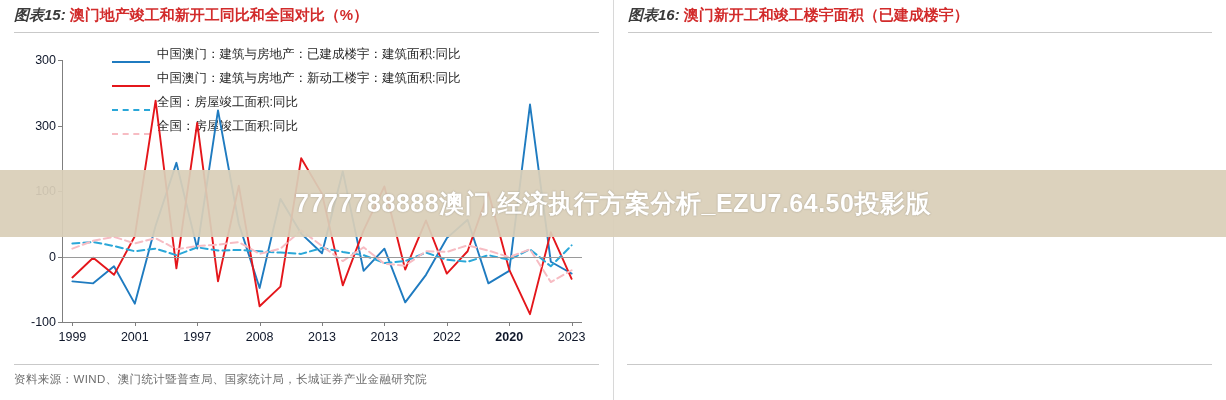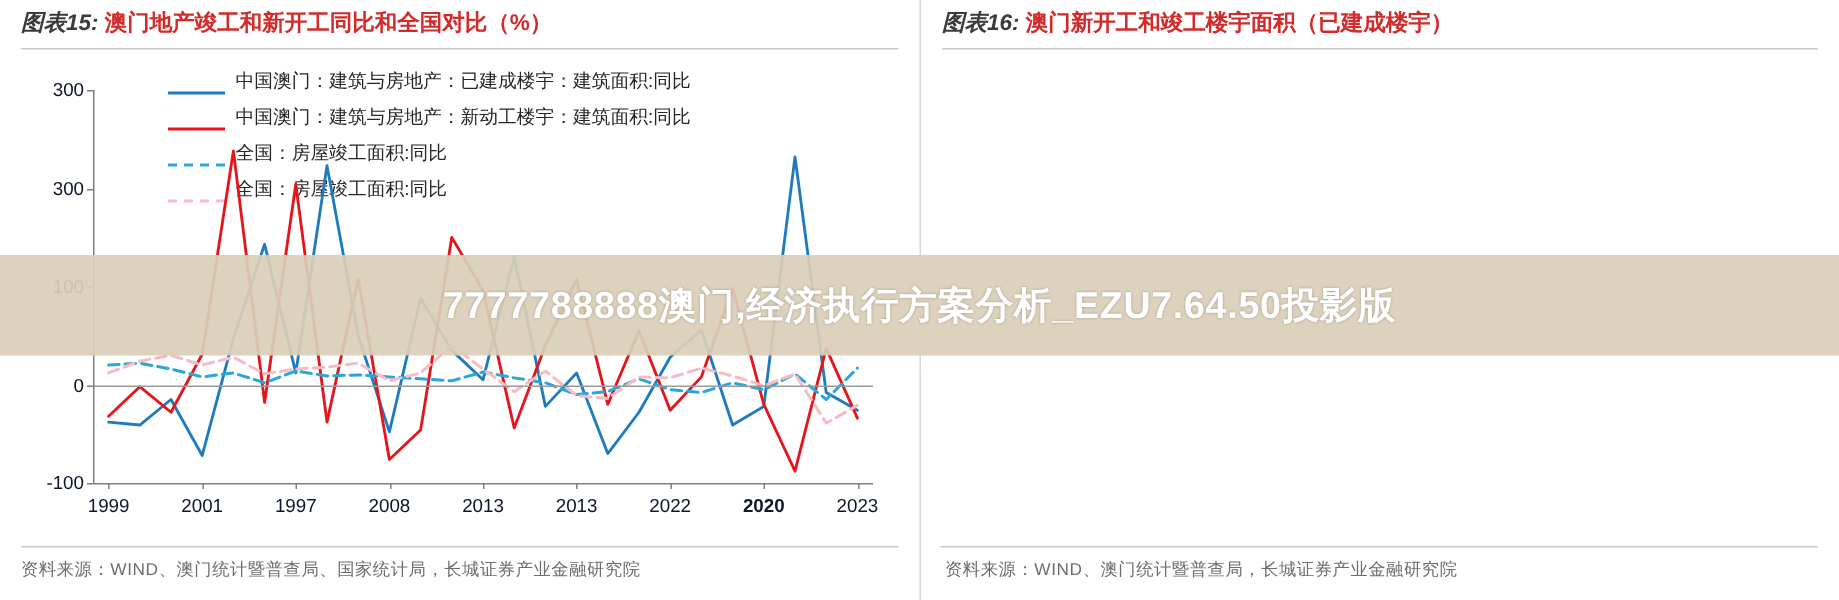--- a/index.html
+++ b/index.html
@@ -236,15 +236,14 @@
 
   </div>
 
   <div id="watermark-band"></div>
   <div id="watermark-text">7777788888澳门,经济执行方案分析_EZU7.64.50投影版</div>
 
   <div class="panel-rule-bottom" style="left:14px; width:585px;"></div>
   <div class="source" style="left:14px;">资料来源：WIND、澳门统计暨普查局、国家统计局，长城证券产业金融研究院</div>
 
   <div class="panel-rule-bottom" style="left:627px; width:585px;"></div>
-  <div class="source" style="left:630px;">资料来源：WIND、澳门统计暨普查局，长城证券产业金融研究院</div>
 
 </div>
 
 </body></html>

